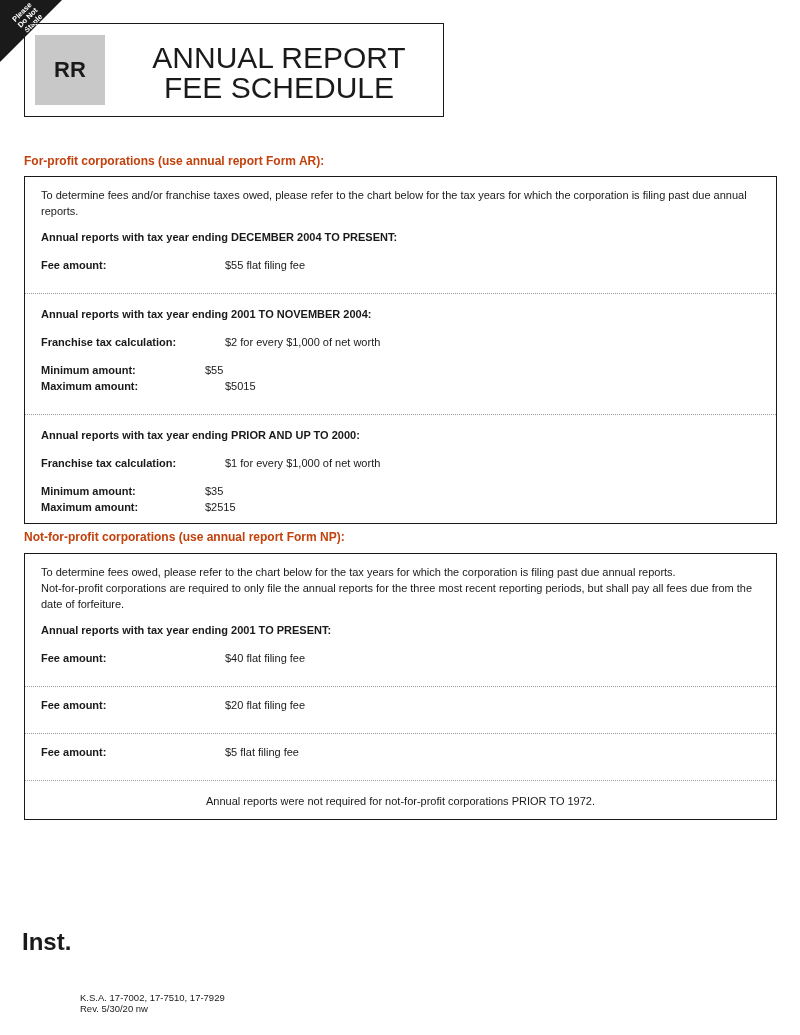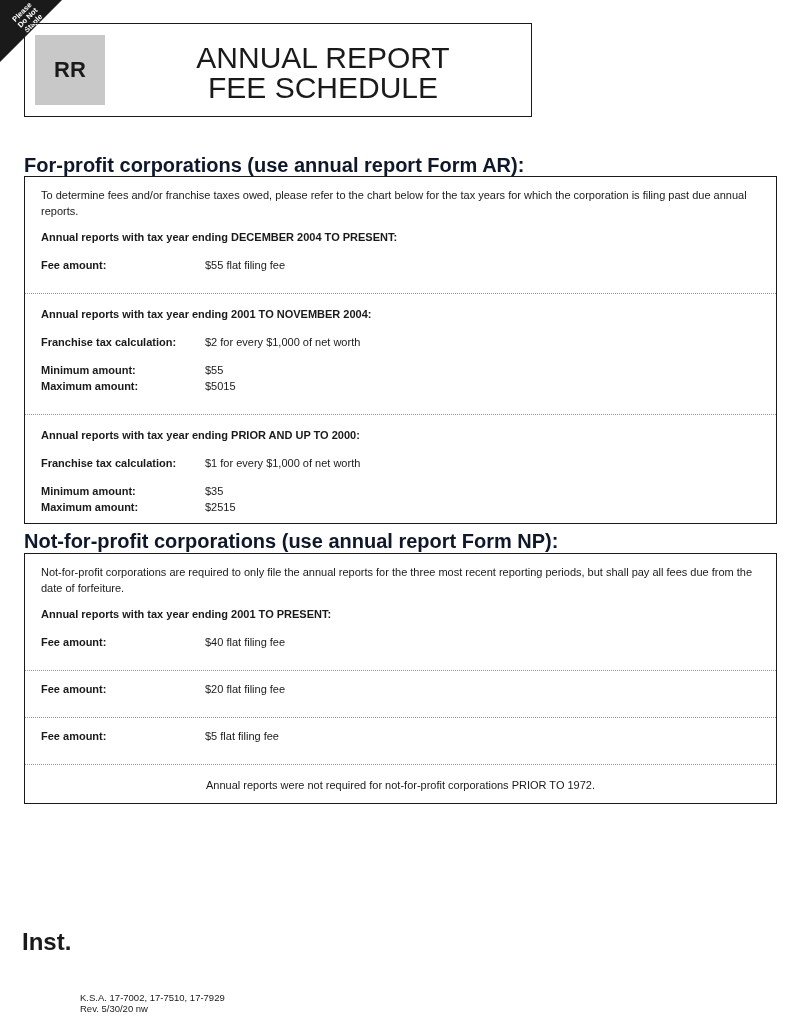--- a/index.html
+++ b/index.html
@@ -10,47 +10,47 @@
   .corner {
     position: absolute; left: 0; top: 0; width: 0; height: 0;
     border-top: 62px solid #1a1a1a; border-right: 62px solid transparent;
   }
   .corner-text {
     position: absolute; left: -2px; top: 6px; width: 60px;
     transform: rotate(-45deg); transform-origin: center;
     color: #ffffff; font-size: 7.5px; font-weight: bold; text-align: center; line-height: 8px;
   }
   .header-box {
-    position: absolute; left: 24px; top: 23px; width: 508px; height: 94px;
+    position: absolute; left: 24px; top: 23px; width: 420px; height: 94px;
     border: 1.5px solid #1a1a1a; box-sizing: border-box;
   }
   .rr-badge {
     position: absolute; left: 10px; top: 11px; width: 70px; height: 70px;
     background: #c8c8c8; display: flex; align-items: center; justify-content: center;
     font-size: 22px; font-weight: bold; color: #1a1a1a;
   }
   .title {
     position: absolute; left: 90px; right: 0; top: 19px;
     text-align: center; font-size: 30px; line-height: 30px; color: #1a1a1a;
   }
   .section-heading {
-    position: absolute; left: 24px; font-size: 20px; font-weight: bold; color: #0f172a;
+    position: absolute; left: 24px; font-size: 12px; font-weight: bold; color: #c2410c;
   }
   .panel {
     position: absolute; left: 24px; width: 753px; border: 1.5px solid #1a1a1a;
     box-sizing: border-box; font-size: 11px;
   }
   .block { padding: 10px 16px 8px 16px; border-bottom: 1px dotted #999; }
   .block:last-child { border-bottom: none; }
   .intro { line-height: 16px; margin-bottom: 12px; }
   .intro p { margin: 0; }
   .block-title { font-weight: bold; margin-top: 4px; margin-bottom: 14px; }
   .row { display: flex; line-height: 16px; }
   .row .lbl { font-weight: bold; width: 164px; }
-  .row.gap { margin-bottom: 12px; }
+  .row.gap { margin-bottom: 12px; gap: 20px; }
   .note { font-weight: normal; padding: 4px 0 4px 0; text-align: center; }
   .footer-inst {
     position: absolute; left: 22px; top: 928px; font-size: 24px; font-weight: bold; color: #1a1a1a;
   }
   .footer-ref {
     position: absolute; left: 80px; top: 992px; font-size: 9.5px; line-height: 11px; color: #1a1a1a;
   }
 </style>
 </head>
 <body>
@@ -111,20 +111,21 @@
       <span class="lbl">Maximum amount:</span>
       <span>$2515</span>
     </div>
   </div>
 </div>
 
 <div class="section-heading" style="top:530px;">Not-for-profit corporations (use annual report Form NP):</div>
 <div class="panel" style="top:553px;">
   <div class="block">
     <div class="intro">
+      <p>To determine fees owed, please refer to the chart below for the tax years for which the corporation is filing past due annual reports.</p>
       <p>Not-for-profit corporations are required to only file the annual reports for the three most recent reporting periods, but shall pay all fees due from the date of forfeiture.</p>
     </div>
     <div class="block-title">Annual reports with tax year ending 2001 TO PRESENT:</div>
     <div class="row gap">
       <span class="lbl">Fee amount:</span>
       <span>$40 flat filing fee</span>
     </div>
   </div>
   <div class="block">
     <div class="row gap">

